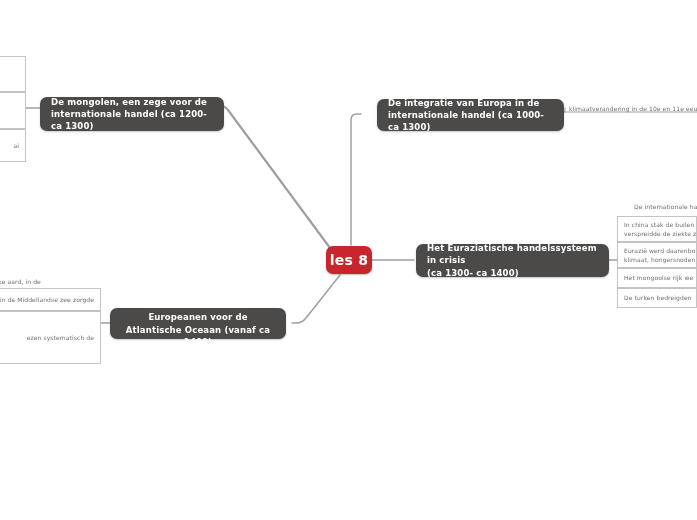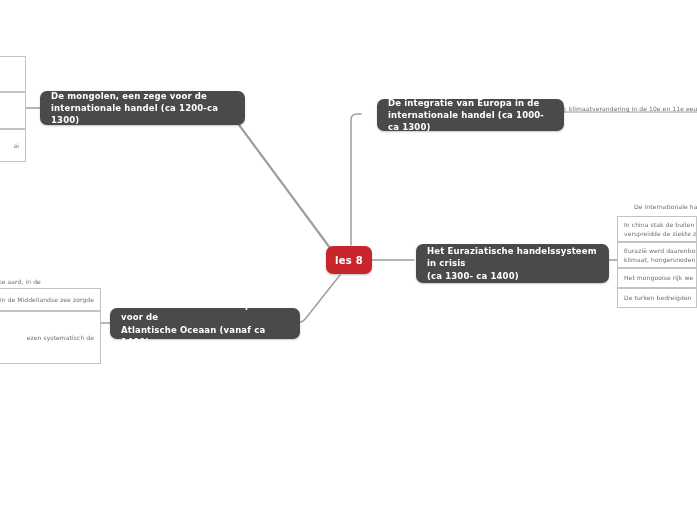--- a/index.html
+++ b/index.html
@@ -26,21 +26,21 @@
     pointer-events: none;
   }
 
   
   .root-node {
     position: absolute;
     box-sizing: border-box;
     background: #c9252d;
     color: #ffffff;
     border-radius: 7px;
-    font-size: 10px;
+    font-size: 14px;
     font-weight: bold;
     letter-spacing: .3px;
     display: flex;
     align-items: center;
     justify-content: center;
     box-shadow: 0 1px 2px rgba(0,0,0,.25);
   }
 
   
   .branch-node {
@@ -113,36 +113,36 @@
       <path d="M 41 108 L 26 108" stroke-width="1.6"></path>
 
       <path d="M 110 323 L 101 323" stroke-width="1.6"></path>
     </g>
   </svg>
 
   <div class="root-node" style="left:326px; top:246px; width:46px; height:28px;">
     <span>les 8</span>
   </div>
 
-  <div class="branch-node" style="left:40px; top:91px; width:205px; height:34px;">
+  <div class="branch-node" style="left:40px; top:97px; width:184px; height:34px;">
     <span style="white-space:pre-line">De mongolen, een zege voor de
 internationale handel (ca 1200-ca 1300)</span>
   </div>
 
   <div class="branch-node" style="left:377px; top:99px; width:187px; height:32px;">
     <span style="white-space:pre-line">De integratie van Europa in de
 internationale handel (ca 1000-ca 1300)</span>
   </div>
 
-  <div class="branch-node" style="left:416px; top:244px; width:193px; height:39px;">
+  <div class="branch-node" style="left:416px; top:244px; width:193px; height:33px;">
     <span style="white-space:pre-line">Het Euraziatische handelssysteem in crisis
 (ca 1300- ca 1400)</span>
   </div>
 
-  <div class="branch-node" style="left:110px; top:308px; width:190px; height:31px;">
+  <div class="branch-node" style="left:110px; top:308px; width:176px; height:31px;text-align:center;">
     <span style="white-space:pre-line">De interesse van de Europeanen voor de
 Atlantische Oceaan (vanaf ca 1400)</span>
   </div>
 
   <div class="leaf-label" style="left:569px; top:104px; width:128px; height:12px;">klimaatverandering in de 10e en 11e eeuw</div>
 
   <div class="leaf-label" style="left:634px; top:202px; width:63px; height:12px;">De internationale hand</div>
 
   <div class="leaf-box" style="left:617px; top:216px; width:80px; height:26px;">
     <span>In china stak de builen

